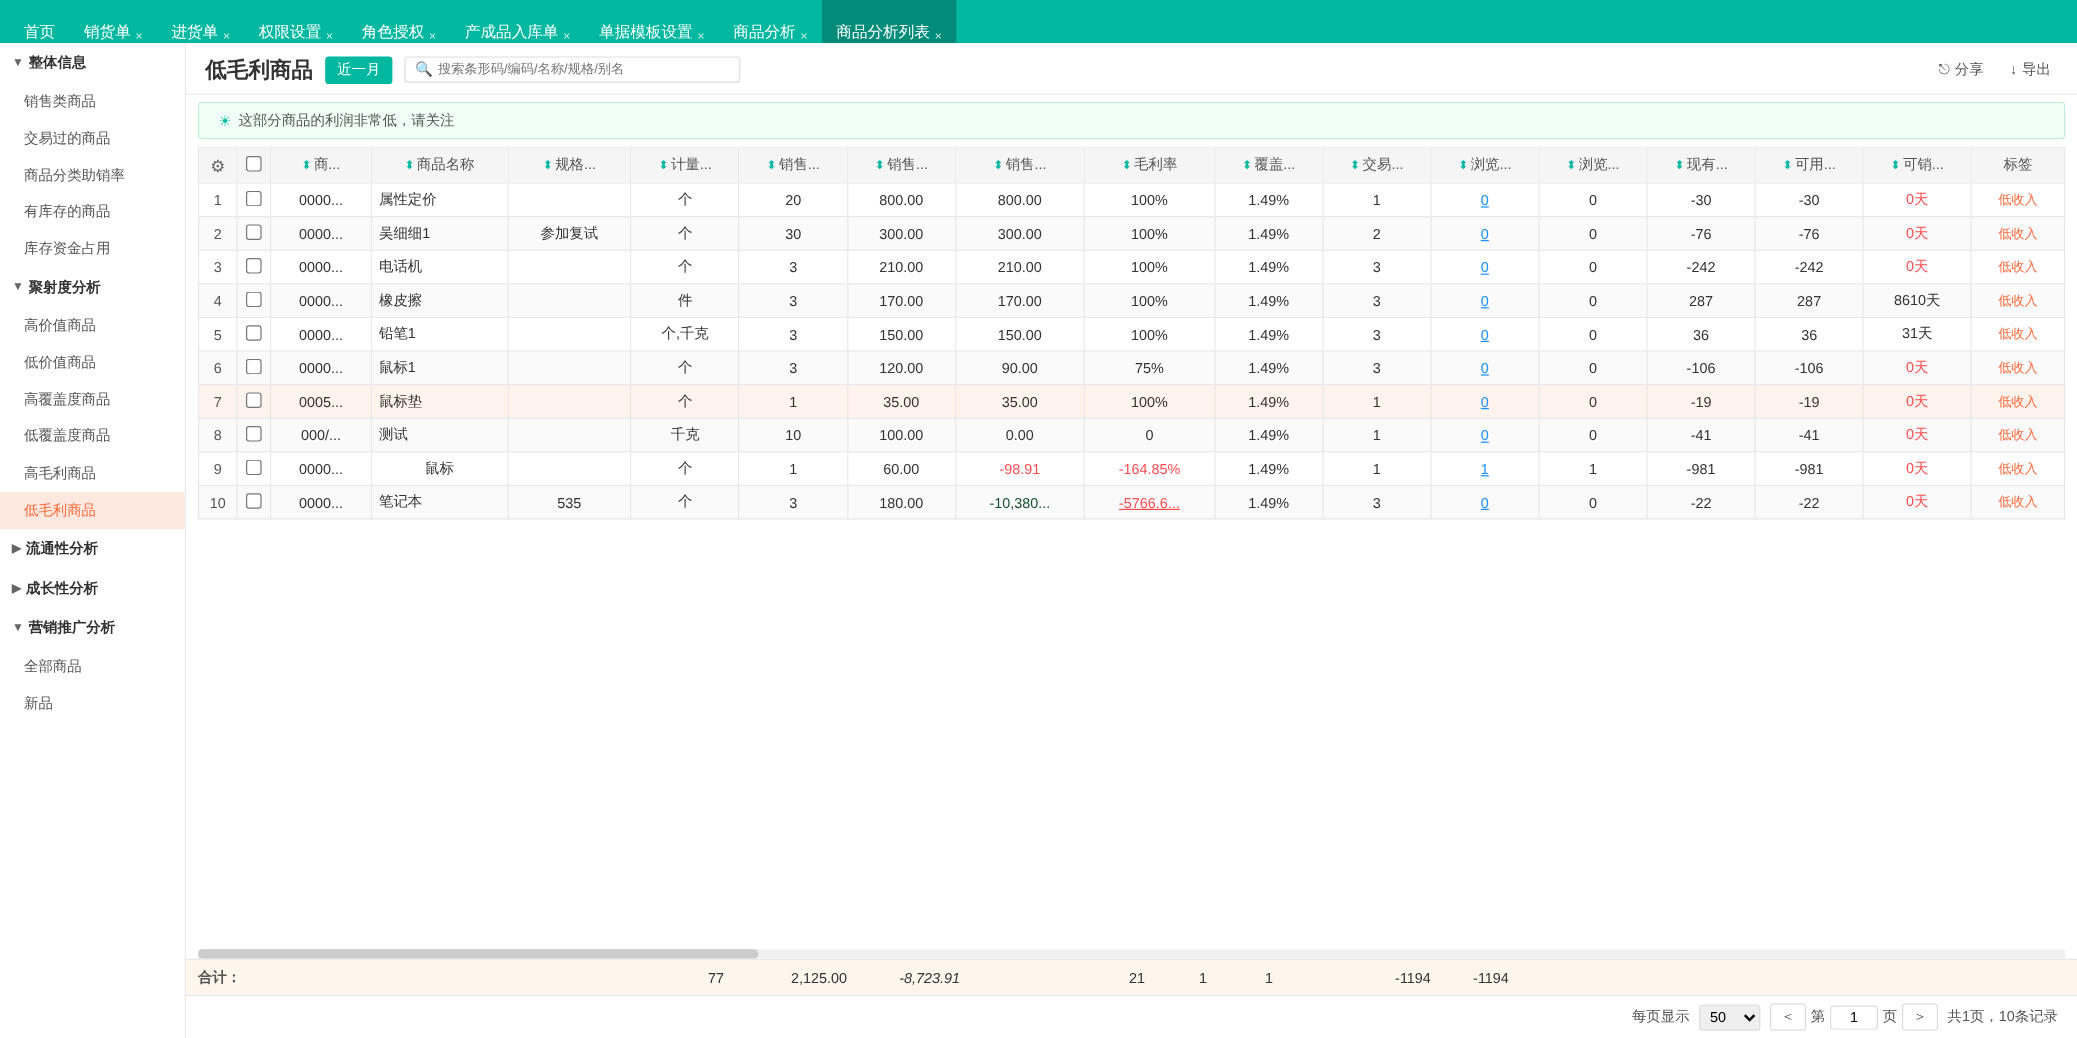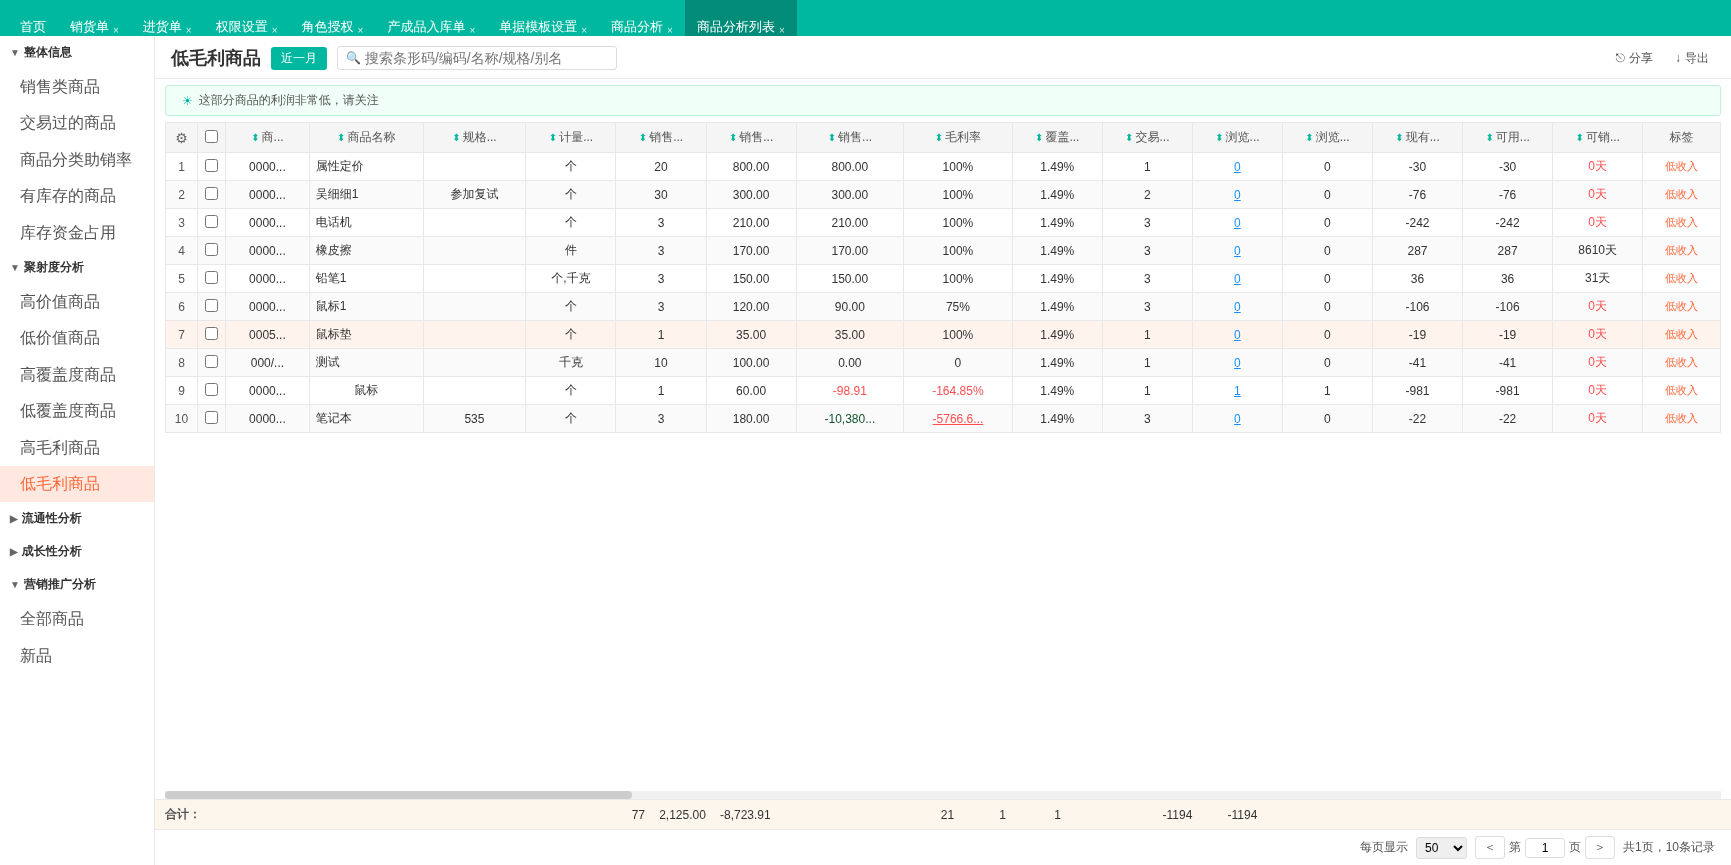--- a/index.html
+++ b/index.html
@@ -45,21 +45,21 @@
       align-items: center;
       padding: 8px 10px;
       font-size: 12px;
       color: #333;
       font-weight: bold;
       cursor: pointer;
     }
     .sidebar-group-title .arrow { margin-right: 4px; font-size: 10px; color: #666; }
     .sidebar-item {
       padding: 7px 10px 7px 20px;
-      font-size: 16px;
+      font-size: 12px;
       color: #555;
       cursor: pointer;
       line-height: 1.4;
     }
     .sidebar-item.active { background: #ffe8e0; color: #ff6a3a; }
 
     
     .content-area {
       flex: 1;
       display: flex;
@@ -96,21 +96,21 @@
       border: 1px solid #ddd;
       border-radius: 3px;
       padding: 3px 8px;
       gap: 4px;
       flex: 1;
       max-width: 280px;
     }
     .search-box input {
       border: none;
       outline: none;
-      font-size: 14px;
+      font-size: 11px;
       color: #999;
       width: 100%;
     }
     .header-actions {
       margin-left: auto;
       display: flex;
       gap: 10px;
     }
     .action-btn {
       display: flex;
@@ -706,23 +706,23 @@
     <div class="table-footer">
       <span class="total-label">合计：</span>
       <div style="display:flex;gap:0;flex:1;align-items:center;">
 
         <span style="width:32px;"></span>
         <span style="width:28px;"></span>
         <span style="width:70px;"></span>
         <span style="width:100px;"></span>
         <span style="width:55px;"></span>
         <span style="width:60px;"></span>
-        <span style="min-width:55px;text-align:right;">77</span>
+        <span style="min-width:55px;text-align:left;">77</span>
         <span style="min-width:75px;text-align:center;">2,125.00</span>
-        <span style="min-width:80px;text-align:left;">-8,723.91</span>
+        <span style="min-width:80px;text-align:right;font-style:italic;">-8,723.91</span>
         <span style="min-width:60px;"></span>
         <span style="min-width:60px;"></span>
         <span style="min-width:55px;text-align:center;">21</span>
         <span style="min-width:55px;text-align:center;">1</span>
         <span style="min-width:55px;text-align:center;">1</span>
         <span style="min-width:60px;"></span>
         <span style="min-width:65px;text-align:center;">-1194</span>
         <span style="min-width:65px;text-align:center;">-1194</span>
       </div>
     </div>

